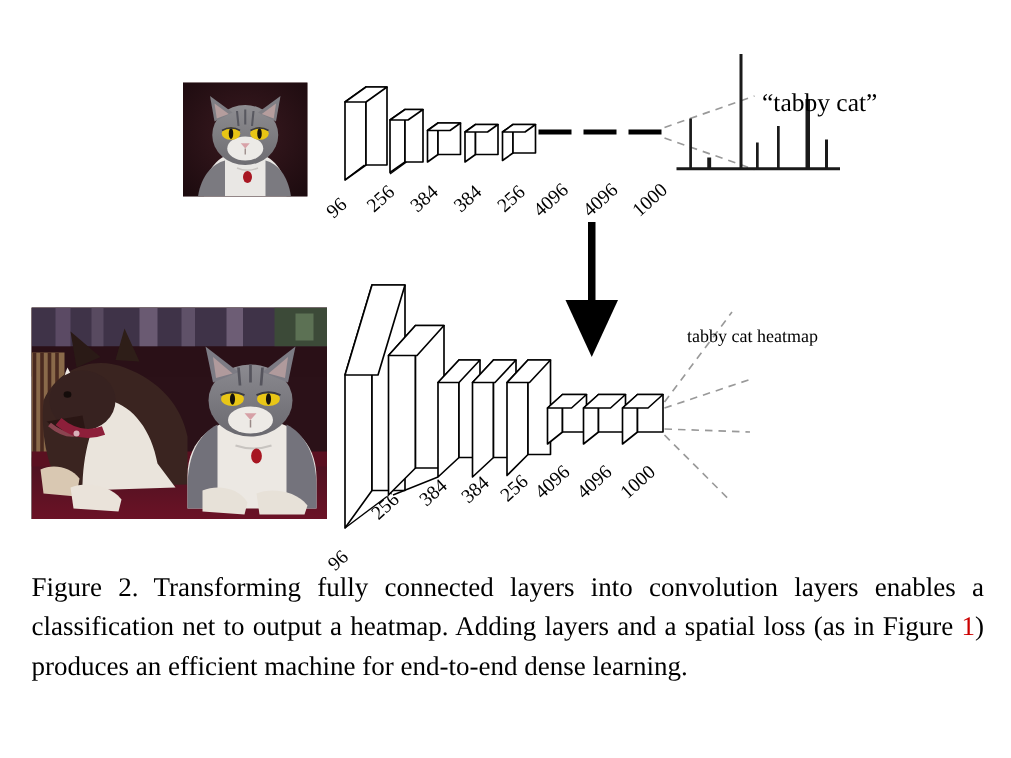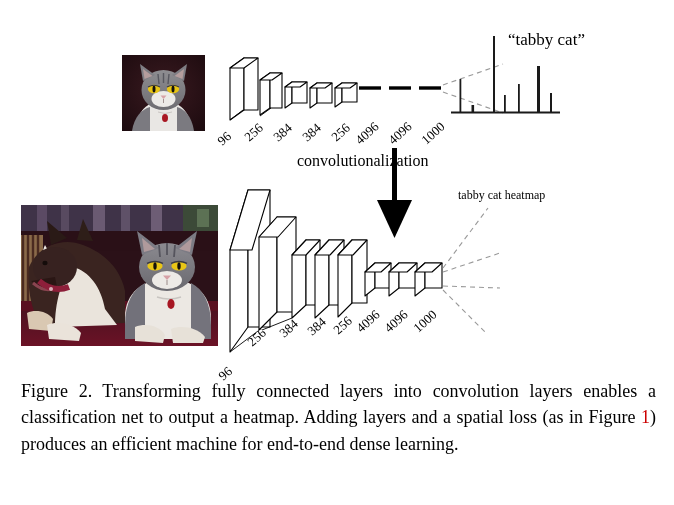--- a/index.html
+++ b/index.html
@@ -35,20 +35,21 @@
 
   
   .netsvg { position: absolute; left: 0; top: 0; width: 674px; height: 505px; pointer-events: none; }
 
   
   .lbl {
     position: absolute;
     color: #000000;
     white-space: nowrap;
     font-family: "Liberation Serif", "DejaVu Serif", serif;
+    margin-top: 29px;
   }
   .dim-lbl {
     position: absolute;
     font-family: "Liberation Serif", "DejaVu Serif", serif;
     font-size: 13px;
     color: #000000;
     white-space: nowrap;
     transform-origin: left bottom;
   }
   #label-tabby-cat {
@@ -353,21 +354,20 @@
   <div class="dim-lbl" style="left:255px; top:334px; transform:rotate(-42deg);">256</div>
   <div class="dim-lbl" style="left:287px; top:325px; transform:rotate(-42deg);">384</div>
   <div class="dim-lbl" style="left:315px; top:323px; transform:rotate(-42deg);">384</div>
   <div class="dim-lbl" style="left:341px; top:322px; transform:rotate(-42deg);">256</div>
   <div class="dim-lbl" style="left:364px; top:320px; transform:rotate(-42deg);">4096</div>
   <div class="dim-lbl" style="left:392px; top:320px; transform:rotate(-42deg);">4096</div>
   <div class="dim-lbl" style="left:421px; top:320px; transform:rotate(-42deg);">1000</div>
 
   <div class="lbl" id="label-tabby-cat">“tabby cat”</div>
 
-  <div class="lbl" id="label-convolutionalization">convolutionalization</div>
 
   <div class="lbl" id="label-heatmap">tabby cat heatmap</div>
 
   <div id="caption">
     <span class="fignum">Figure 2.</span><span class="gap"></span><span>Transforming fully connected layers into convolution layers enables a classification net to output a heatmap. Adding layers and a spatial loss (as in Figure </span><span class="figref">1</span><span>) produces an efficient machine for end-to-end dense learning.</span>
   </div>
 
 </div>
 
 </body></html>

